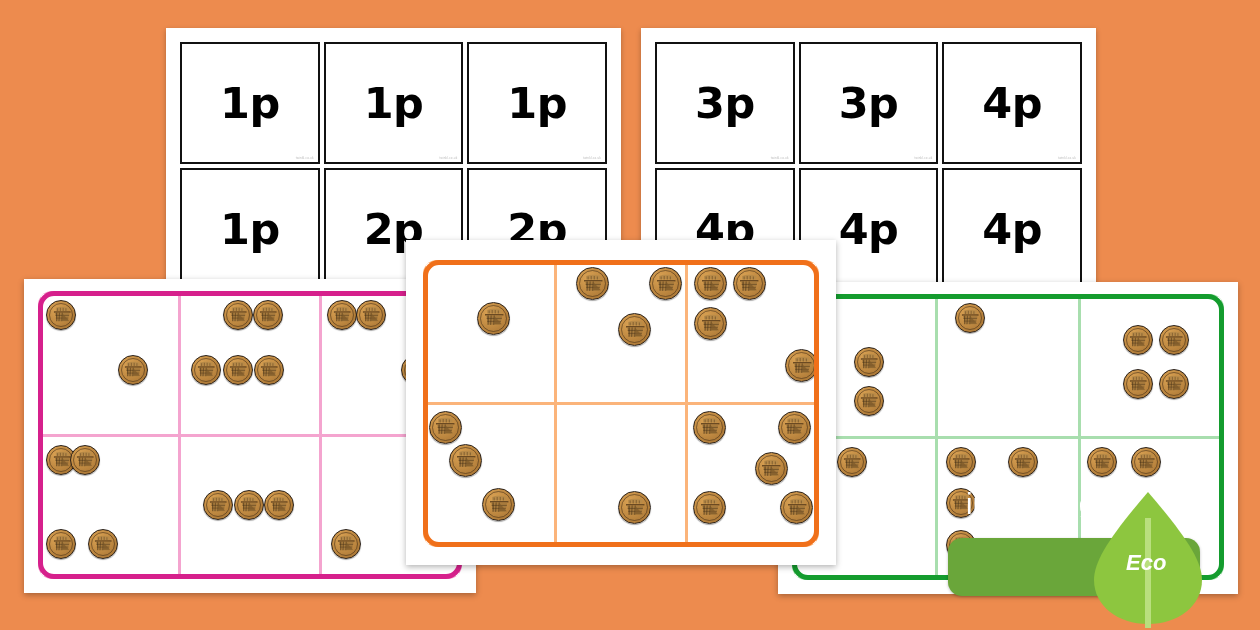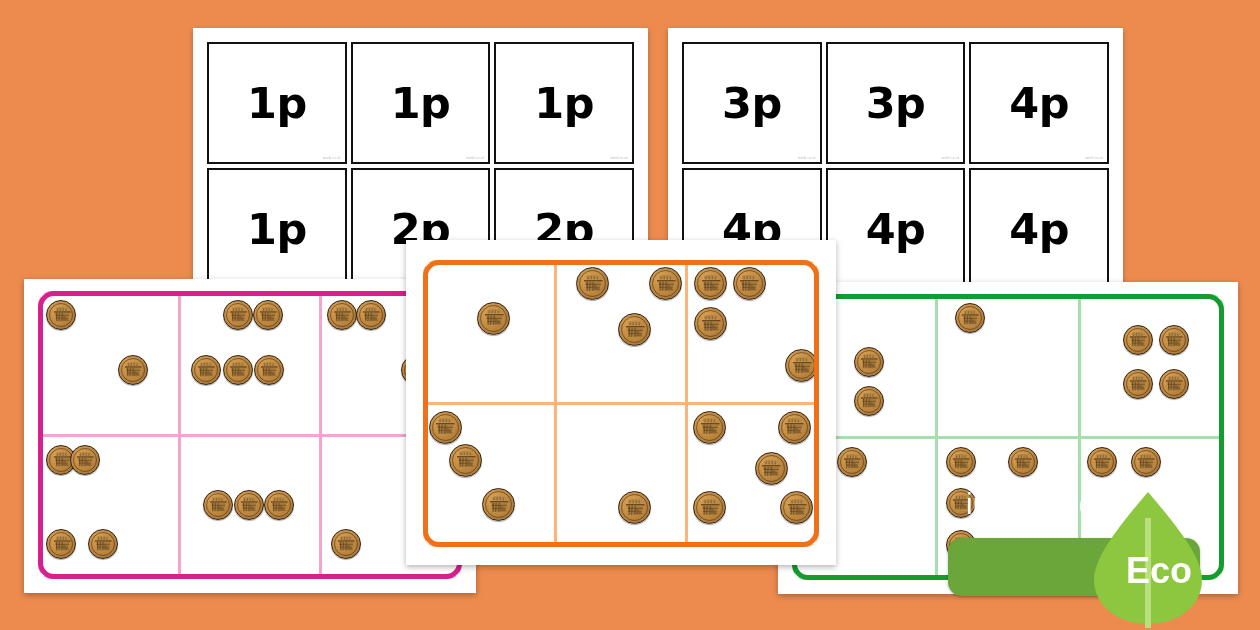--- a/index.html
+++ b/index.html
@@ -19,21 +19,20 @@
     position: absolute;
     inset: 0;
     background: #ED8B4E;
   }
 
   
   .sheet {
     position: absolute;
     background: #ffffff;
     box-shadow: 0 2px 5px rgba(0,0,0,0.28);
-    margin-left: 27px;
   }
   .sheet-inner {
     position: absolute;
     inset: 0;
     display: grid;
     grid-template-columns: repeat(3, 1fr);
     grid-auto-rows: 1fr;
     gap: 4px;
     padding: 14px 14px 0 14px;
     box-sizing: border-box;
@@ -152,24 +151,25 @@
     position: absolute;
     left: 140px;
     top: 20px;
     width: 120px;
     height: 140px;
   }
   #eco-leaf-label {
     position: absolute;
     left: 178px;
     top: 82px;
-    font-size: 36px;
+    font-size: 22px;
     font-weight: bold;
     color: #ffffff;
     font-family: "Liberation Sans", sans-serif;
+    font-style: italic;
   }
 </style>
 </head>
 <body>
 
 <div id="stage">
 
   <div class="sheet" id="sheet-left" style="left:166px; top:28px; width:455px; height:262px;">
     <div class="sheet-inner">
       <div class="value-card">

